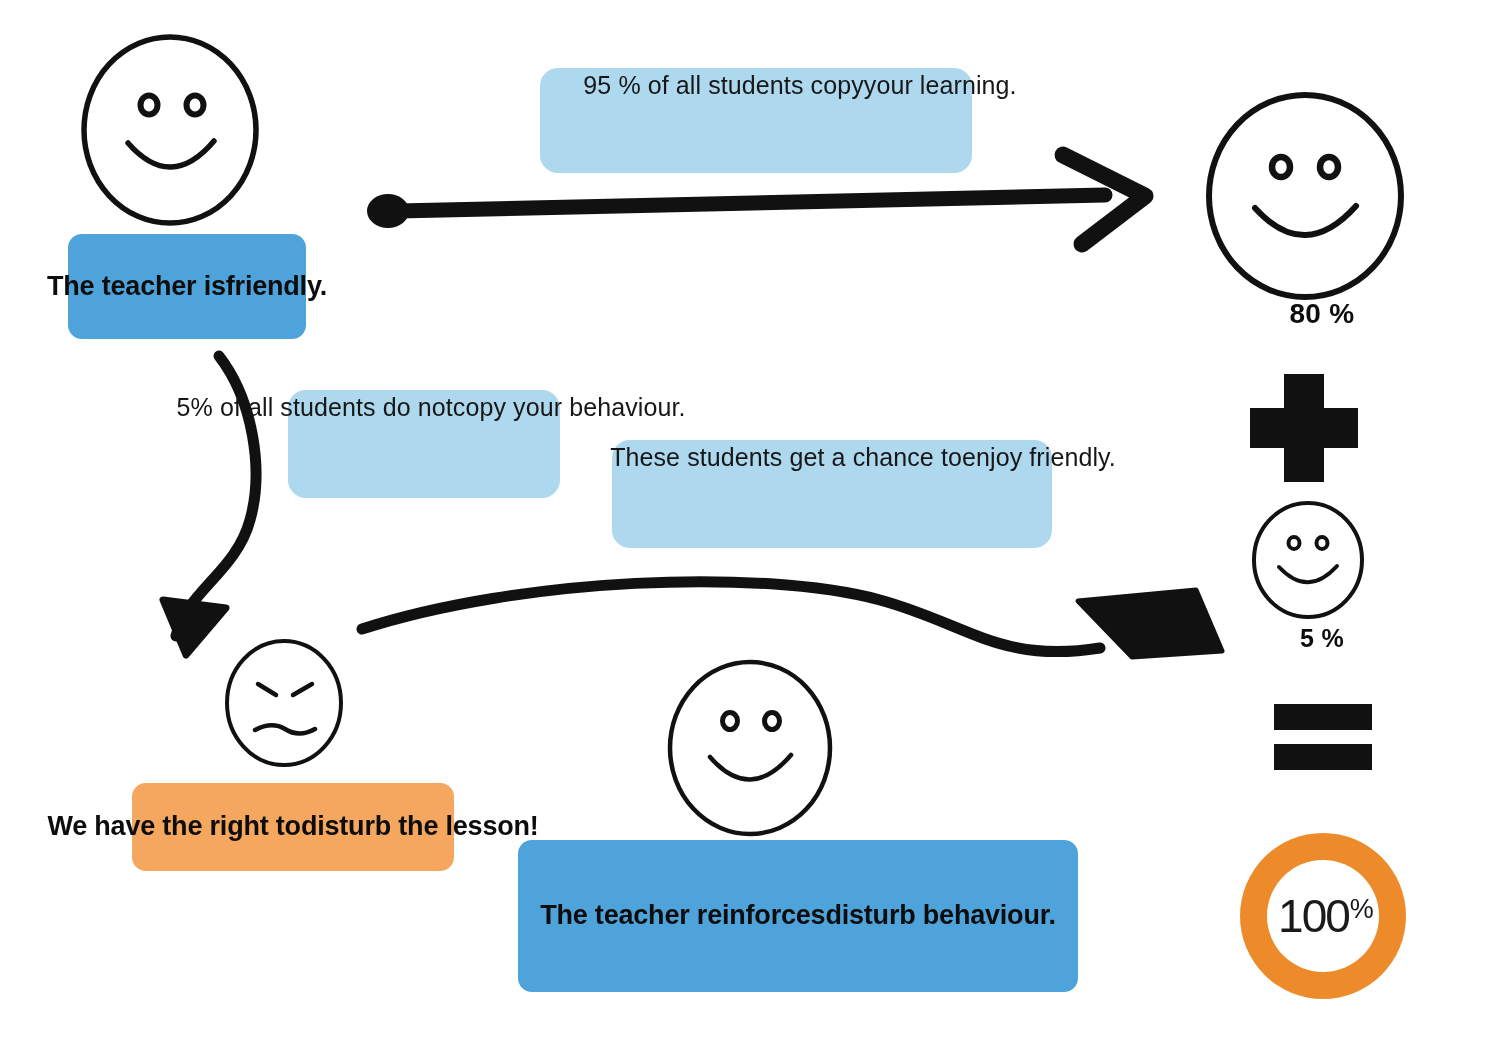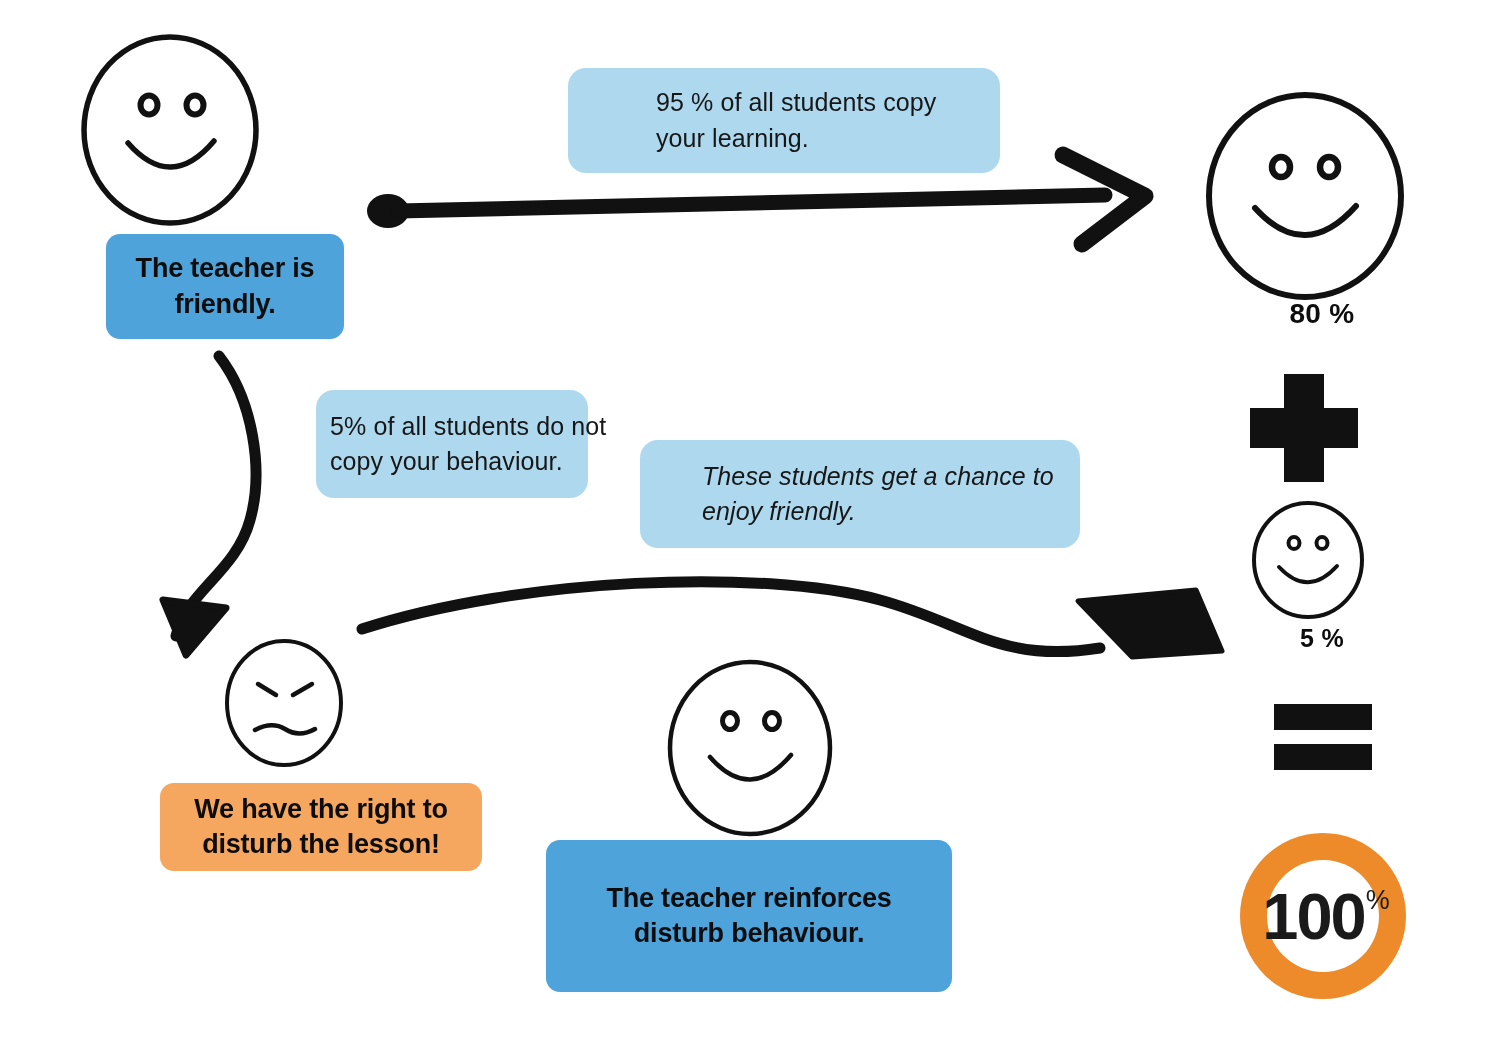--- a/index.html
+++ b/index.html
@@ -25,24 +25,23 @@
     width: 1500px;
     height: 1060px;
     pointer-events: none;
   }
 
   
   .box {
     position: absolute;
     box-sizing: border-box;
     display: flex;
-    flex-direction: column;
+    flex-direction: row;
     justify-content: center;
     border-radius: 16px;
-    margin-left: 28px;
   }
   .box .line {
     display: block;
     white-space: pre;
   }
 
   .box-strong {
     background: #4FA3DB;
     border-radius: 14px;
     align-items: center;
@@ -78,26 +77,26 @@
   }
   .box-soft .line {
     color: #171717;
     font-weight: normal;
     font-size: 25px;
     line-height: 1.42;
     letter-spacing: 0.1px;
   }
 
   
-  #box-teacher-friendly { left: 78px;  top: 234px; width: 238px; height: 105px; padding: 0 28px; }
+  #box-teacher-friendly { left: 68px;  top: 234px; width: 238px; height: 105px; padding: 0 28px; }
   #box-copy-95          { left: 540px; top: 68px;  width: 432px; height: 105px; padding: 0 0 0 88px; }
   #box-not-copy-5       { left: 288px; top: 390px; width: 272px; height: 108px; padding: 0 0 0 14px; }
-  #box-chance-enjoy     { left: 612px; top: 440px; width: 440px; height: 108px; padding: 0 0 0 62px; font-style: italic; }
+  #box-chance-enjoy     { left: 612px; top: 440px; width: 440px; height: 108px; padding: 0 0 0 62px; }
   #box-disturb-lesson   { left: 132px; top: 783px; width: 322px; height: 88px;  padding: 15px 14px; }
-  #box-reinforce        { left: 518px; top: 840px; width: 406px; height: 152px; padding: 0 14px; }
+  #box-reinforce        { left: 518px; top: 840px; width: 560px; height: 152px; padding: 0 14px; }
 
   
   .stat-label {
     position: absolute;
     color: #0d0d0d;
     font-weight: bold;
     letter-spacing: 0.3px;
     text-align: center;
     white-space: pre;
   }
@@ -127,22 +126,22 @@
     justify-content: center;
   }
   #donut-text {
     display: flex;
     align-items: flex-start;
     color: #1a1a1a;
     line-height: 1;
     transform: translateX(3px);
   }
   #donut-value {
-    font-size: 65px;
-    font-weight: bold;
+    font-size: 46px;
+    font-weight: normal;
     letter-spacing: -2px;
   }
   #donut-pct {
     font-size: 27px;
     font-weight: normal;
     margin-top: 3px;
     margin-left: 1px;
   }
 </style>
 </head>

